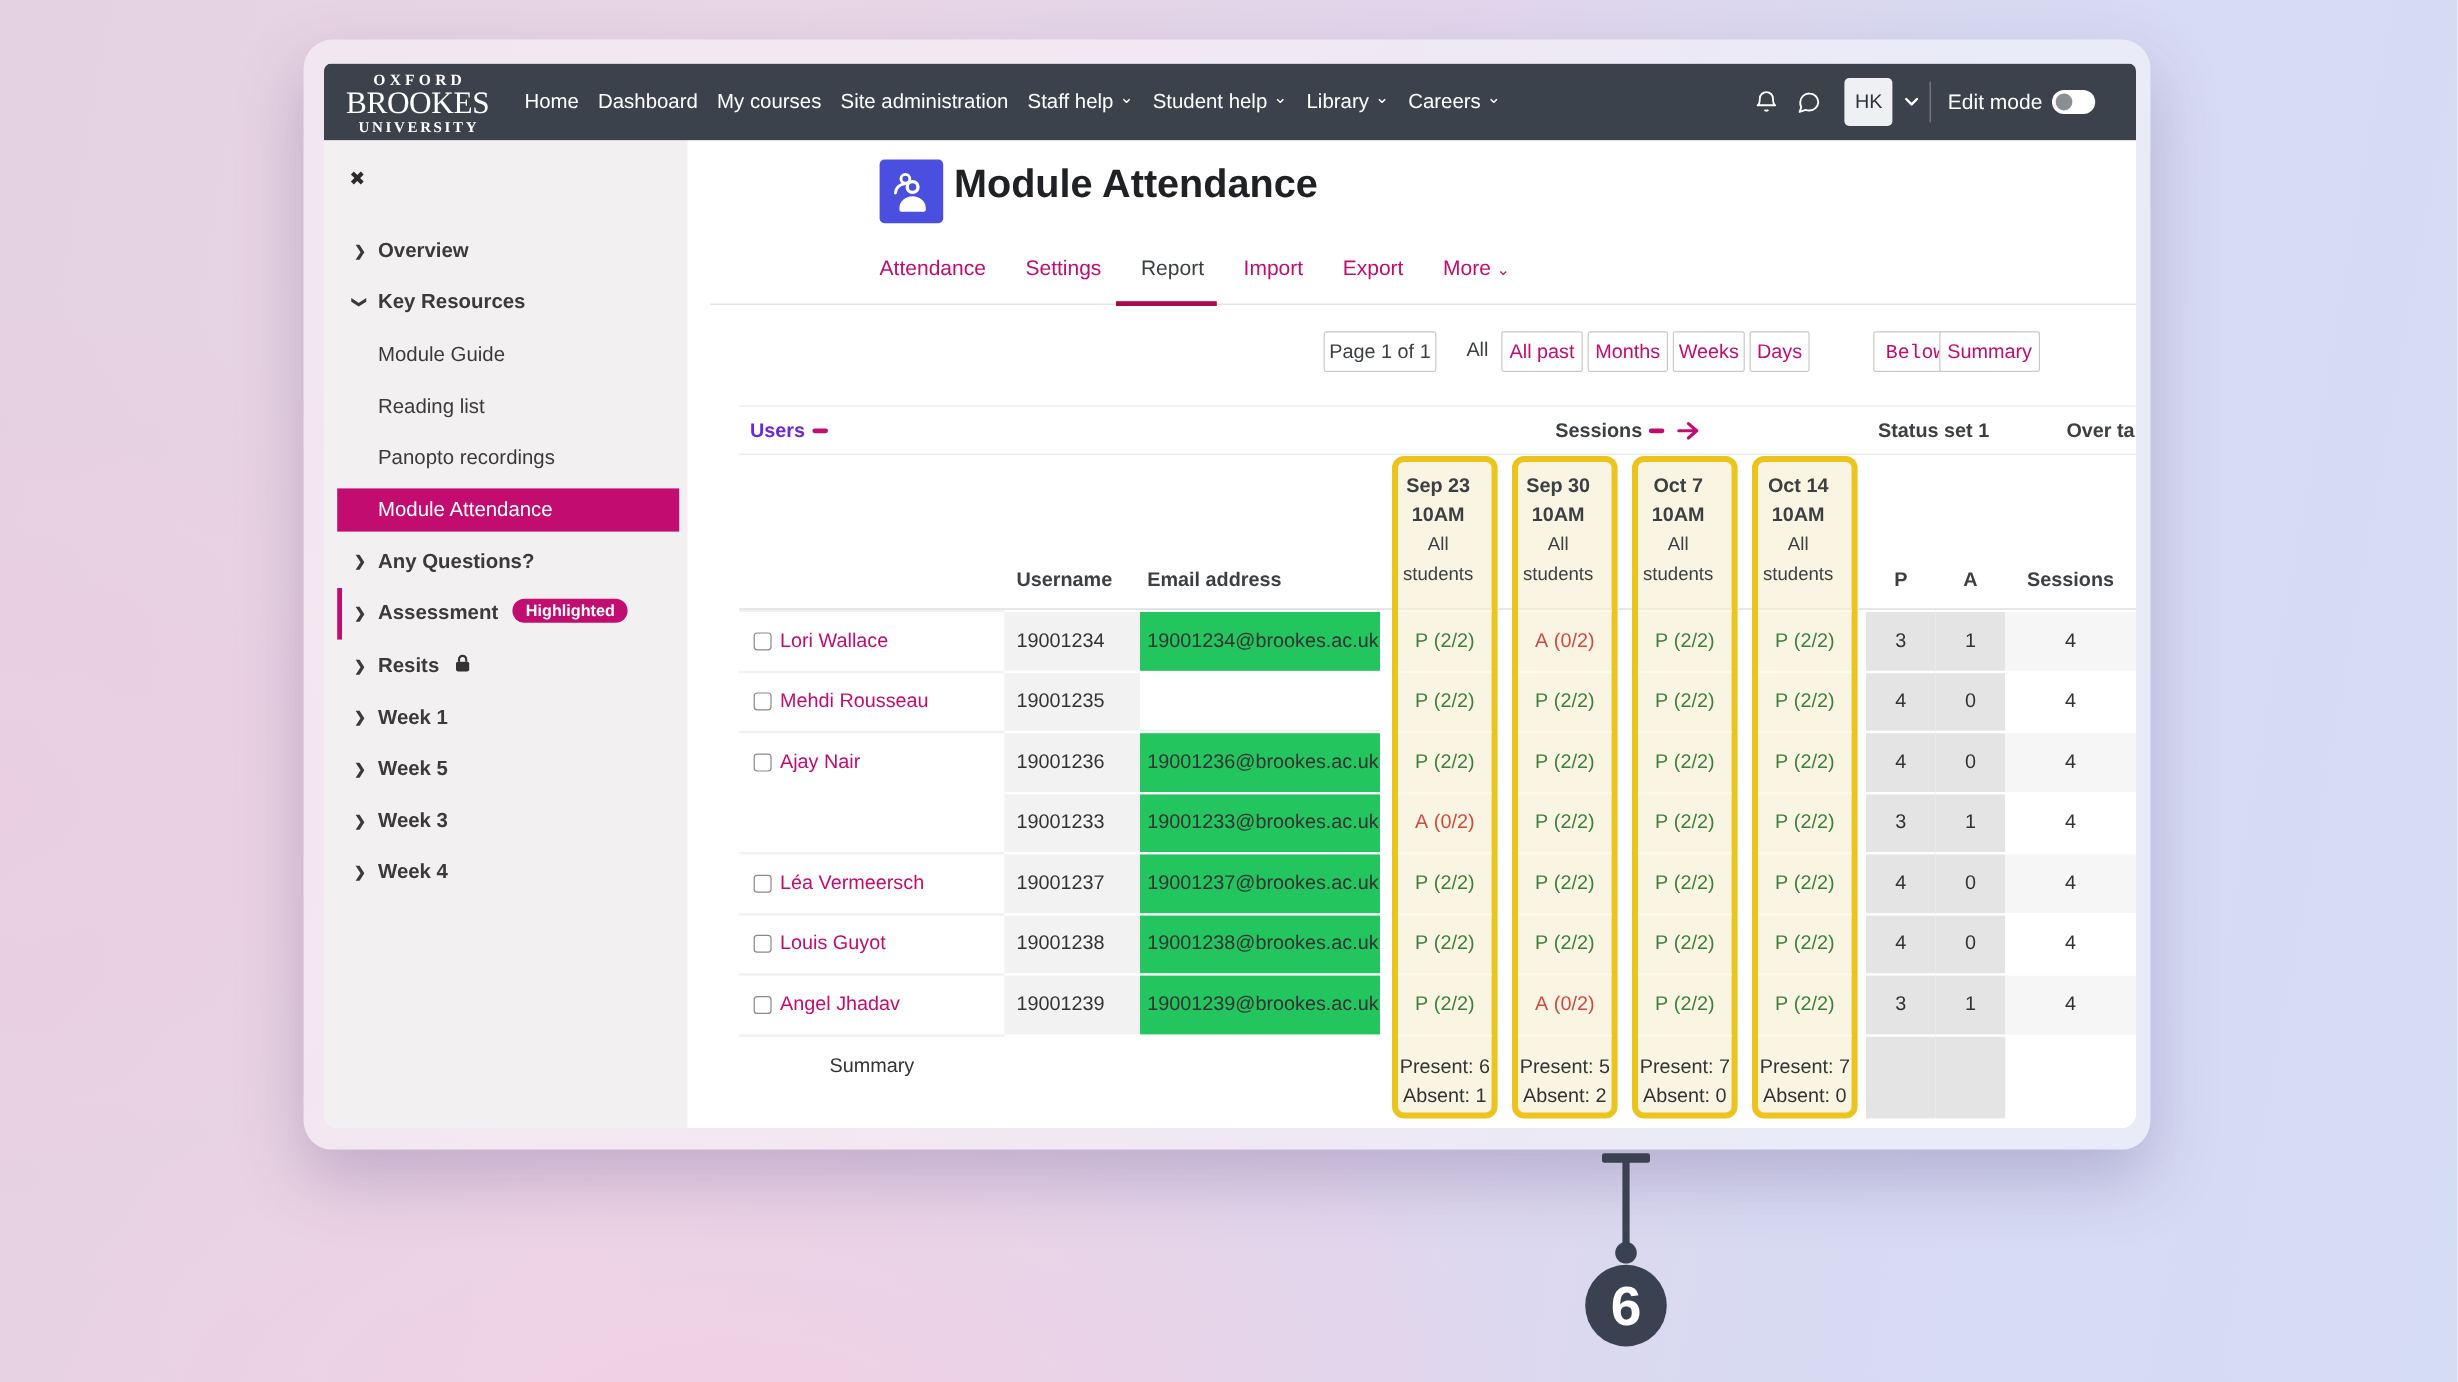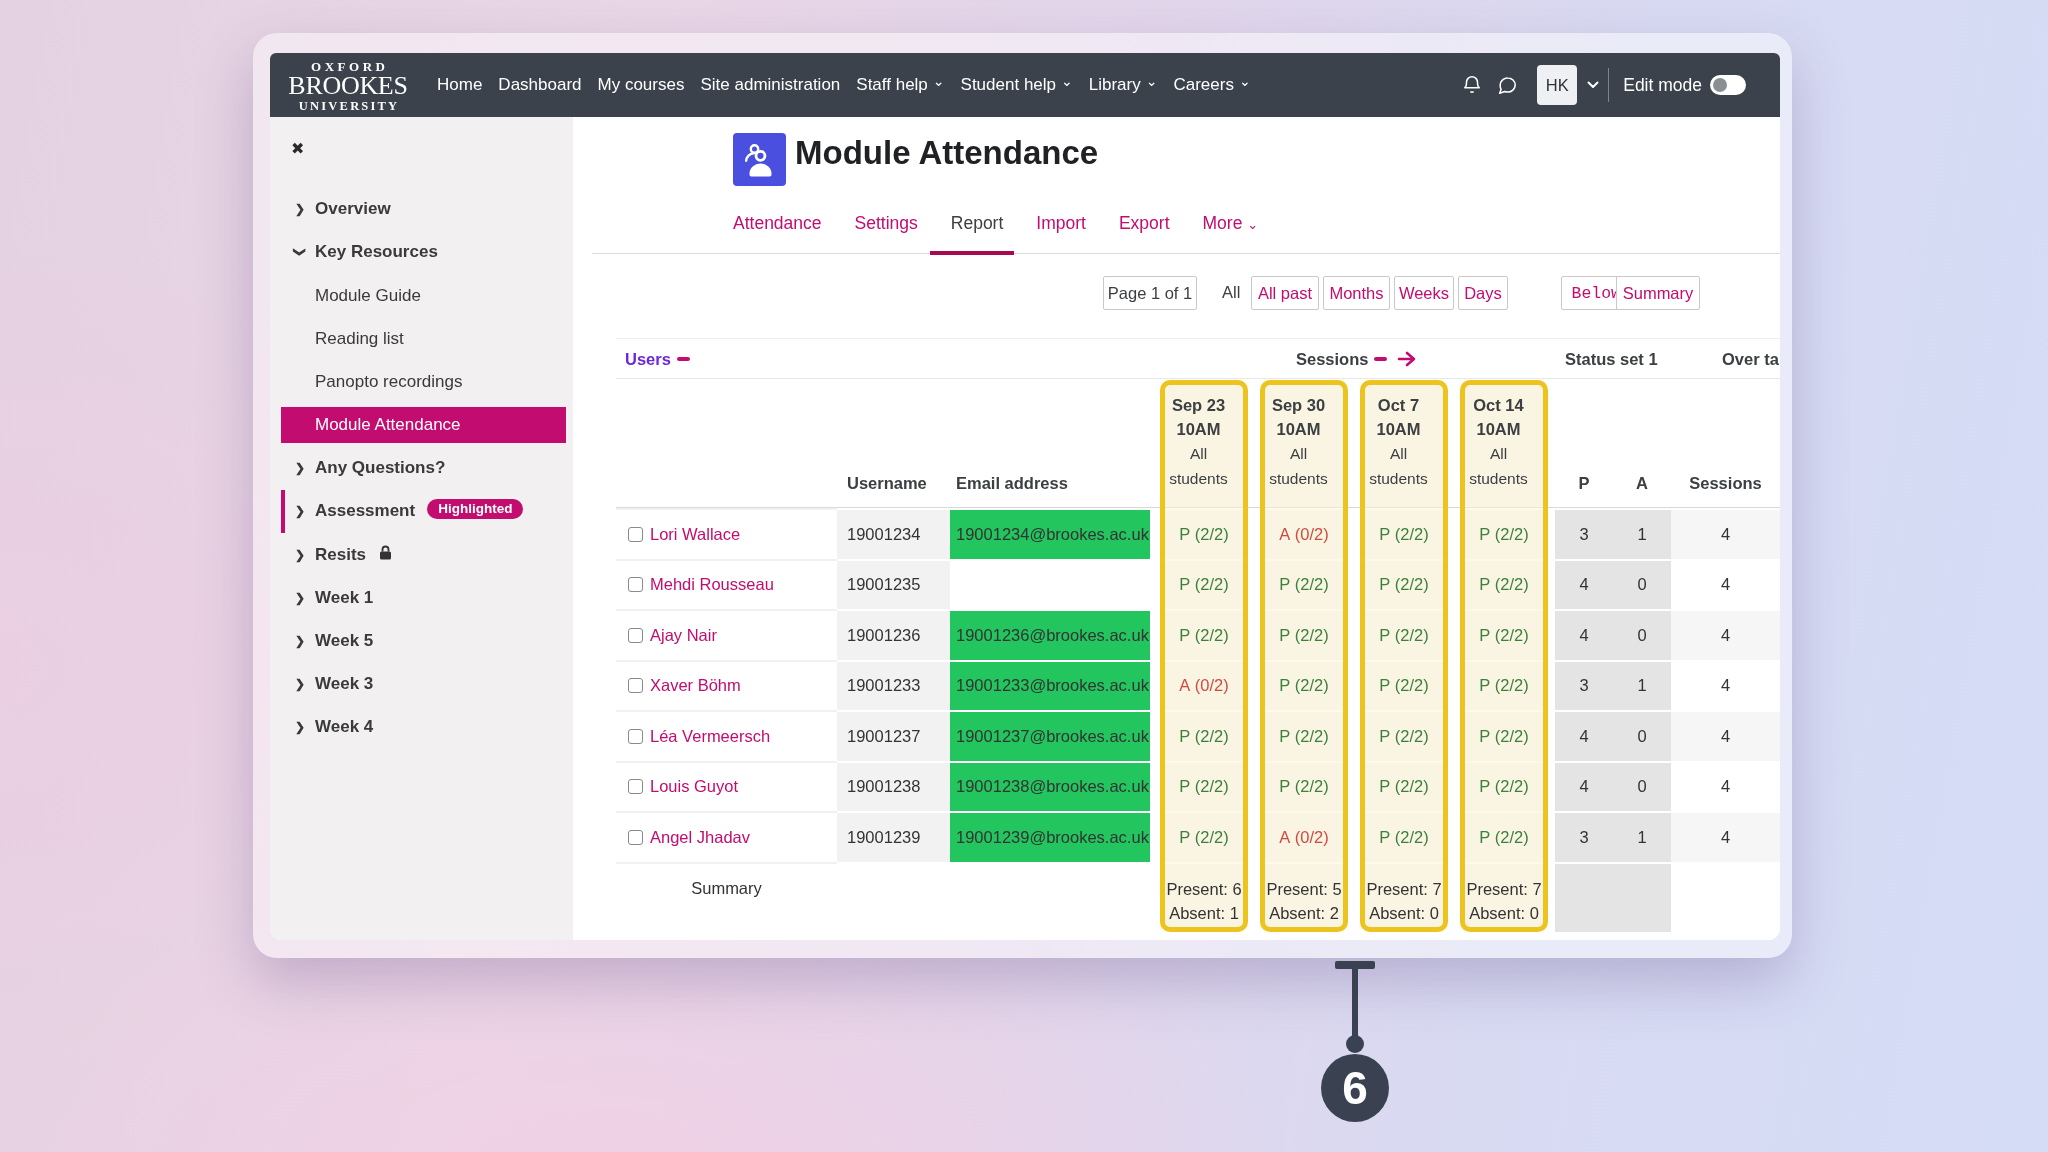--- a/index.html
+++ b/index.html
@@ -262,24 +262,20 @@
           <div class="cell c-email bt-w">19001236@brookes.ac.uk</div>
           <div class="cell cc c-s1 bt-c grn">P&nbsp;(2/2)</div>
           <div class="cell cc c-s2 bt-c grn">P&nbsp;(2/2)</div>
           <div class="cell cc c-s3 bt-c grn">P&nbsp;(2/2)</div>
           <div class="cell cc c-s4 bt-c grn">P&nbsp;(2/2)</div>
           <div class="cell cc c-p bt-w">4</div>
           <div class="cell cc c-a bt-w">0</div>
           <div class="cell cc c-se bt-w" style="background:#f6f6f6;">4</div>
         </div>
       <div class="row" style="top:319.5px; height:50.5px;">
-          <div class="cell c-name bt-lt">
-            <span class="cb"></span>
-            <span class="mag">Xaver Böhm</span>
-          </div>
           <div class="cell c-user bt-w">19001233</div>
           <div class="cell c-email bt-w">19001233@brookes.ac.uk</div>
           <div class="cell cc c-s1 bt-c red">A&nbsp;(0/2)</div>
           <div class="cell cc c-s2 bt-c grn">P&nbsp;(2/2)</div>
           <div class="cell cc c-s3 bt-c grn">P&nbsp;(2/2)</div>
           <div class="cell cc c-s4 bt-c grn">P&nbsp;(2/2)</div>
           <div class="cell cc c-p bt-w">3</div>
           <div class="cell cc c-a bt-w">1</div>
           <div class="cell cc c-se bt-w" style="background:#ffffff;">4</div>
         </div>

